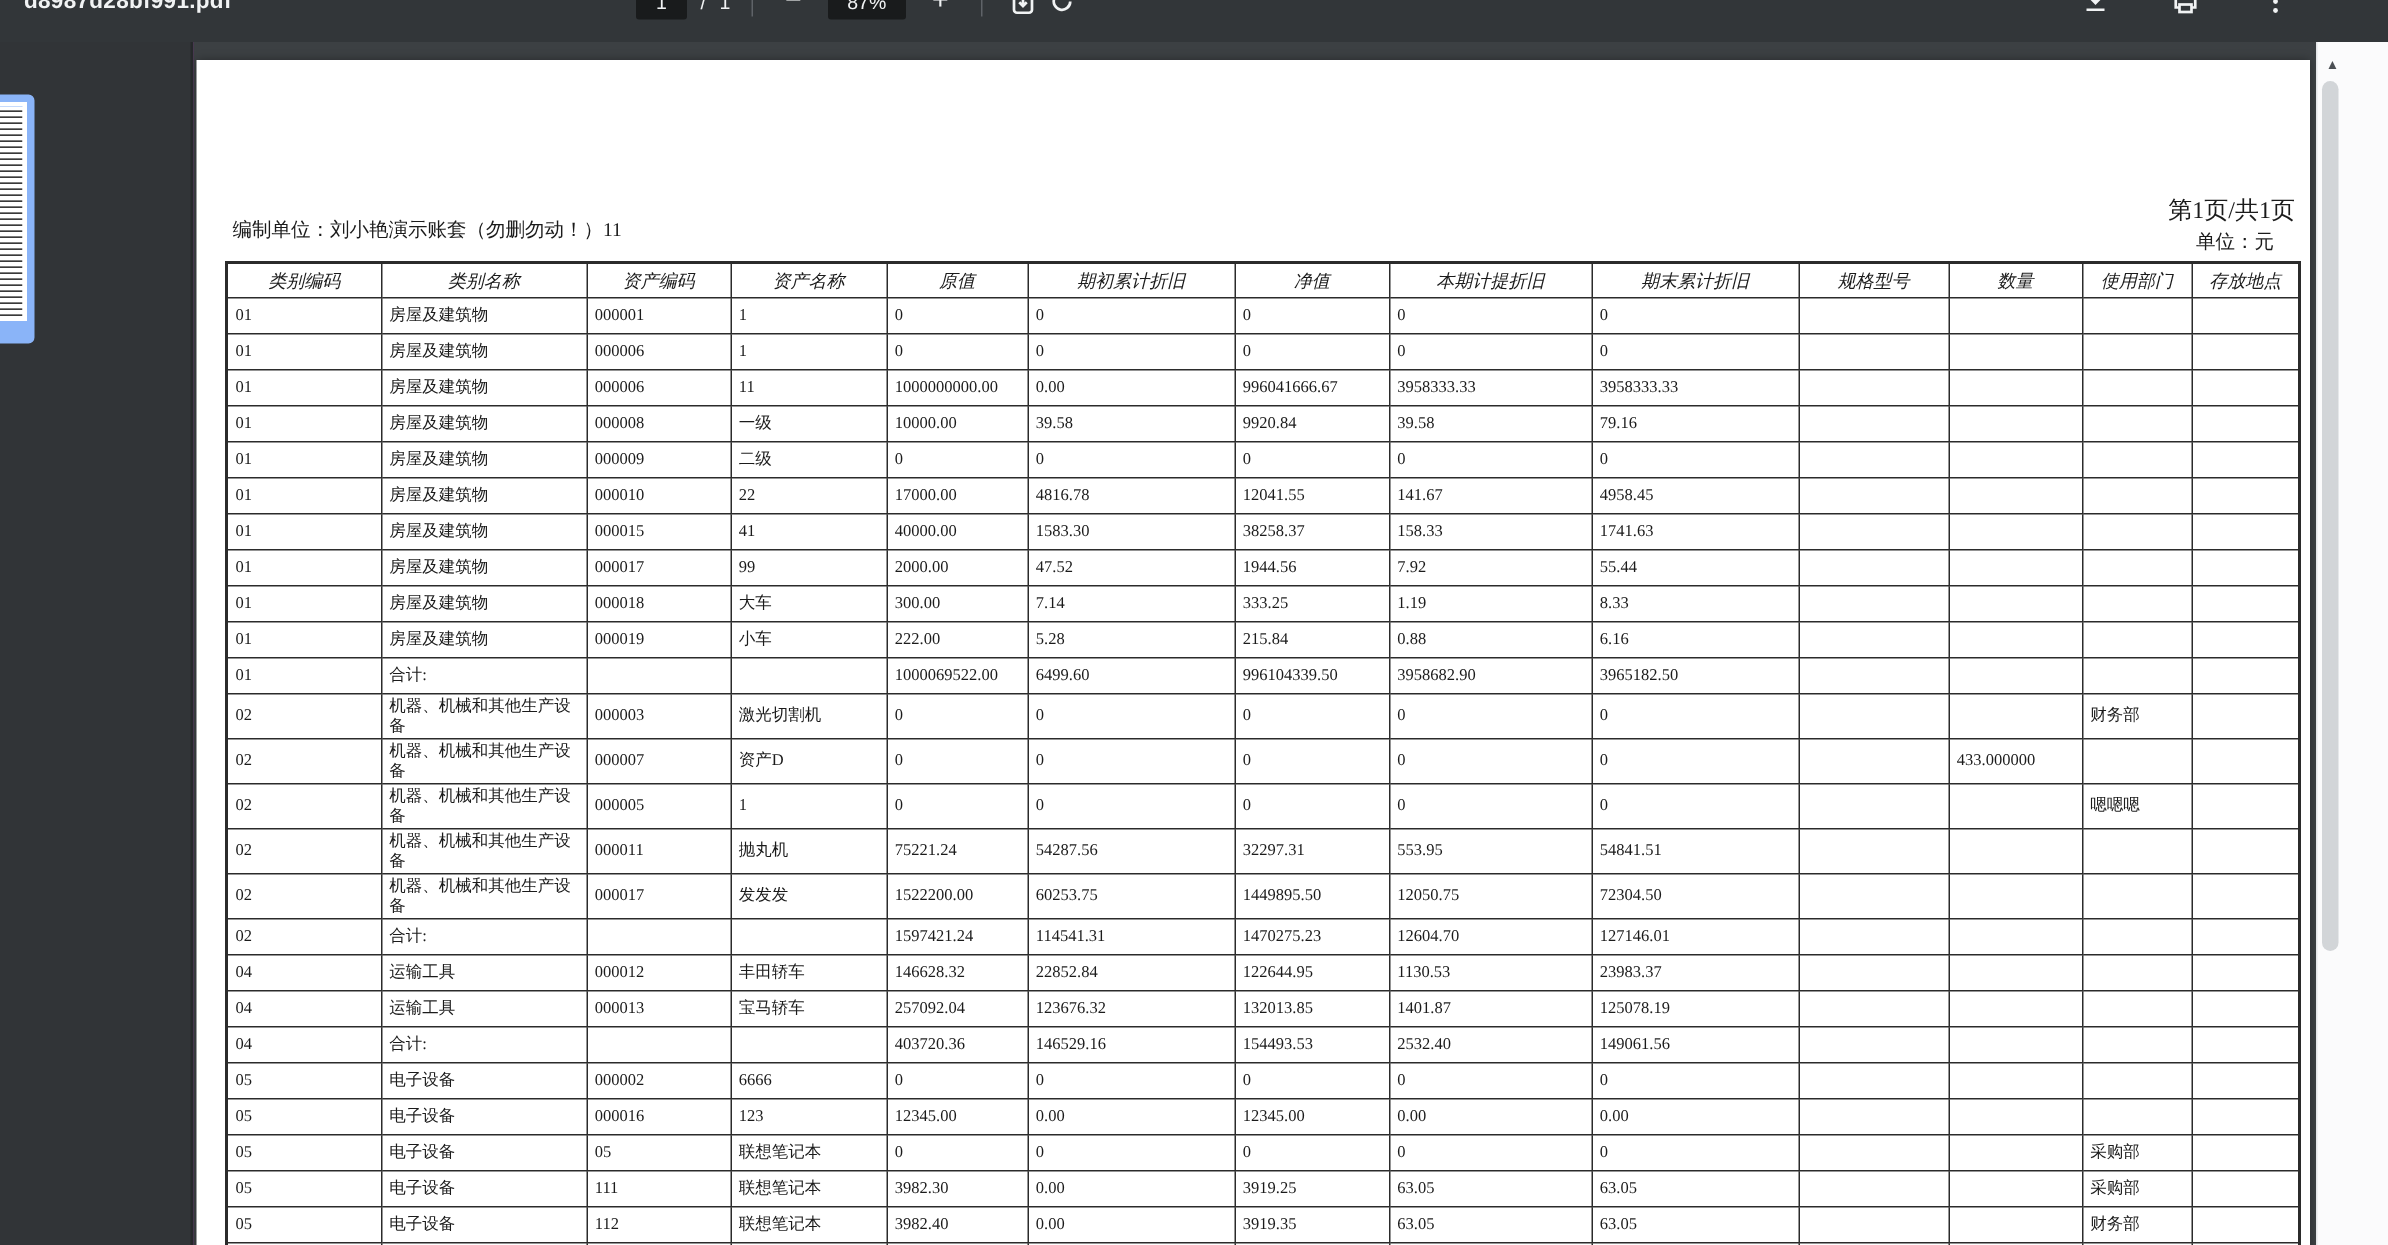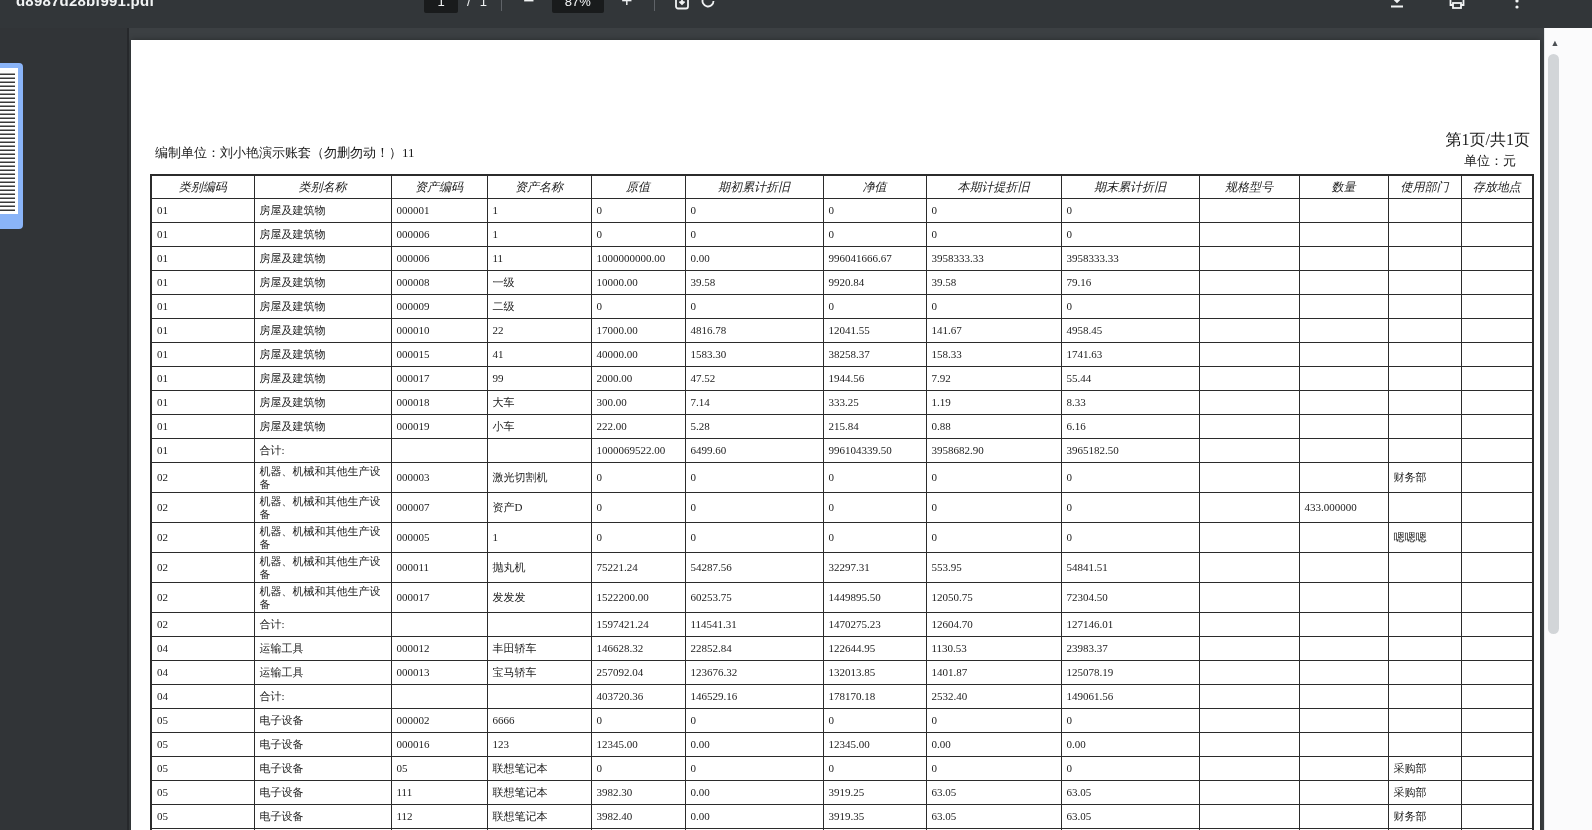--- a/index.html
+++ b/index.html
@@ -454,21 +454,21 @@
                     <td></td>
                     <td></td>
                   </tr>
                   <tr>
                     <td>04</td>
                     <td>合计:</td>
                     <td></td>
                     <td></td>
                     <td>403720.36</td>
                     <td>146529.16</td>
-                    <td>178170.18</td>
+                    <td>154493.53</td>
                     <td>2532.40</td>
                     <td>149061.56</td>
                     <td></td>
                     <td></td>
                     <td></td>
                     <td></td>
                   </tr>
                   <tr>
                     <td>05</td>
                     <td>电子设备</td>

